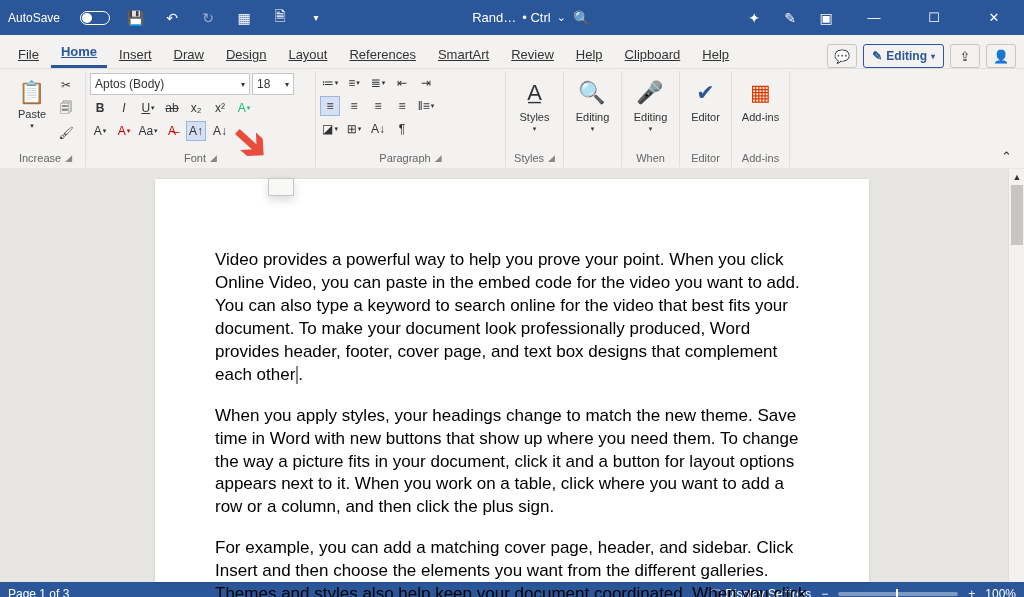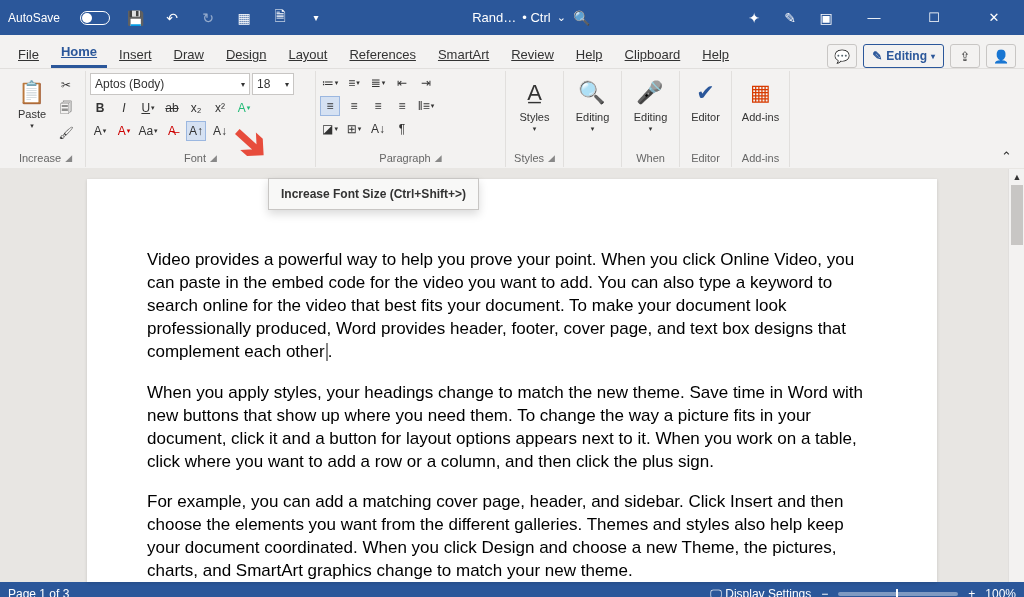--- a/index.html
+++ b/index.html
@@ -39,21 +39,21 @@
   .big-vert { display:flex; flex-direction:column; align-items:center; width:50px; gap:2px; padding-top:4px; font-size:11px;}
   .big-vert .icn { width:32px; height:32px; display:flex; align-items:center; justify-content:center; font-size:22px;}
   .mic { color:#2b579a;}
   .editor-icn { color:#2b579a;}
   .addin-icn { color:#d83b01;}
   .collapse { margin-left:auto; display:flex; align-items:flex-end; padding:4px 6px;}
   .doc-area { height: 413px; background:#e8e6e3; position:relative; display:flex; justify-content:center;}
   .scrollbar { position:absolute; right:0; top:0; bottom:0; width:16px; background:#f3f2f1; border-left:1px solid #e1dfdd;}
   .scroll-up { position:absolute; top:0; width:16px; height:16px; display:flex; align-items:center; justify-content:center; font-size:9px;}
   .scroll-thumb { position:absolute; top:16px; width:12px; left:2px; height:60px; background:#c8c6c4;}
-  .page { width: 850px; background:#fff; margin-top:10px; padding: 70px 60px 20px 60px; box-shadow:0 1px 3px rgba(0,0,0,.15); position:relative;}
+  .page { width: 714px; background:#fff; margin-top:10px; padding: 70px 60px 20px 60px; box-shadow:0 1px 3px rgba(0,0,0,.15); position:relative;}
   .body-text { font-size:17px; line-height:1.35; color:#000; font-family: "Segoe UI", "Aptos", Arial, sans-serif;}
   .body-text p { margin-bottom:18px; }
   .cursor-mark { display:inline-block; width:2px; height:18px; background:#888; vertical-align:text-bottom; margin-left:1px;}
   .tooltip { position:absolute; top:178px; left:268px; background:#f8f8f7; border:1px solid #c8c6c4; box-shadow:0 4px 10px rgba(0,0,0,.15); padding:8px 12px; z-index:10; }
   .tooltip-title { font-weight:600; font-size:12px; }
   .tooltip-sub { font-size:12px; color:#555; margin-top:3px;}
   .arrow { position:absolute; top:115px; left:232px; z-index:11; color:#e74c3c; font-size:46px; font-weight:bold; transform:rotate(42deg);}
   .statusbar { height:24px; background:#2b579a; color:#fff; display:flex; align-items:center; padding:0 8px; font-size:12px; gap:10px;}
   .statusbar .spacer2 { flex:1;}
   .zoom-slider { width:120px; height:4px; background:rgba(255,255,255,.4); position:relative; border-radius:2px;}
@@ -279,21 +279,20 @@
   <div class="page">
     <div class="body-text">
       <p><span>Video provides a powerful way to help you prove your point. When you click Online Video, you can paste in the embed code for the video you want to add. You can also type a keyword to search online for the video that best fits your document. To make your document look professionally produced, Word provides header, footer, cover page, and text box designs that complement each other</span><span class="cursor-mark"></span><span>.</span></p>
       <p>When you apply styles, your headings change to match the new theme. Save time in Word with new buttons that show up where you need them. To change the way a picture fits in your document, click it and a button for layout options appears next to it. When you work on a table, click where you want to add a row or a column, and then click the plus sign.</p>
       <p>For example, you can add a matching cover page, header, and sidebar. Click Insert and then choose the elements you want from the different galleries. Themes and styles also help keep your document coordinated. When you click Design and choose a new Theme, the pictures, charts, and SmartArt graphics change to match your new theme.</p>
     </div>
   </div>
 </div>
 
 <div class="tooltip">
-  <div class="tooltip-title">Increase Font Size (Ctrl+Shift+&gt;)</div>
 </div>
 <div class="arrow">➔</div>
 
 <div class="statusbar">
   <span>Page 1 of 3</span>
   <div class="spacer2"></div>
   <span>🖵 <span>Display Settings</span></span>
   <span>−</span>
   <div class="zoom-slider"></div>
   <span>+</span>

